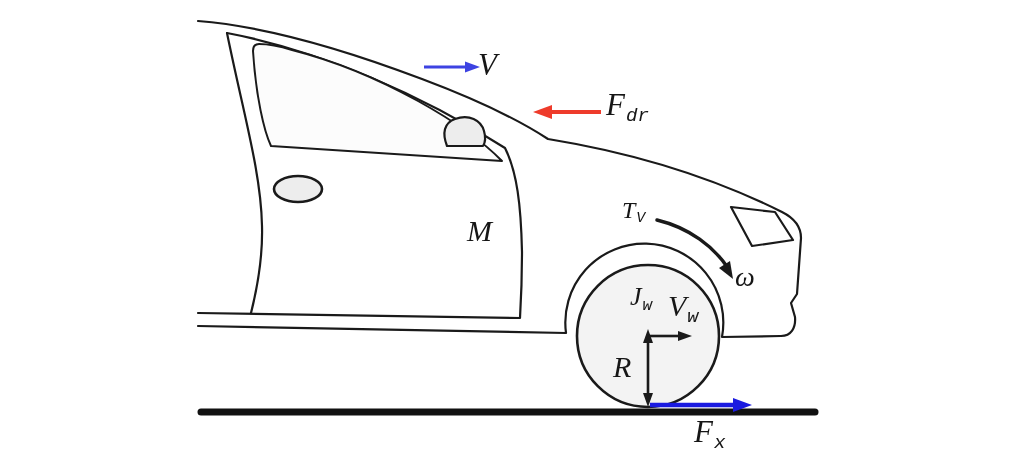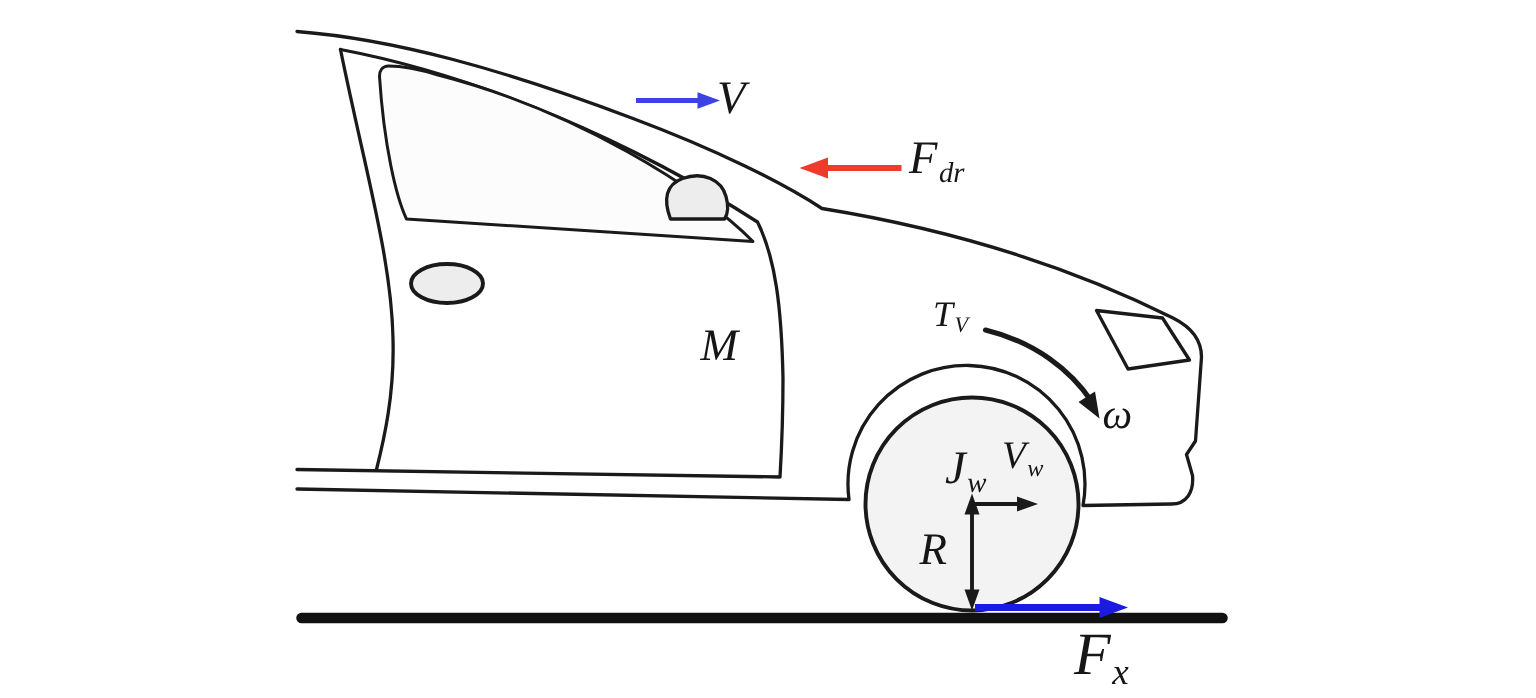--- a/index.html
+++ b/index.html
@@ -16,20 +16,21 @@
     font-style:italic;
     color:#161616;
     line-height:1;
     white-space:nowrap;
     letter-spacing:0;
   }
   .lbl .sub{
     font-size:62%;
     vertical-align:-30%;
     margin-left:1px;
+    font-family:Liberation Mono, monospace;
   }
 </style>
 </head>
 <body>
 
 <div class="canvas">
 
   <svg class="diagram-svg" width="1024" height="465" viewBox="0 0 1024 465">
 
     <line x1="201" y1="412" x2="815" y2="412" stroke-width="7" stroke-linecap="round" stroke="#111111"></line>
@@ -79,21 +80,21 @@
   <div class="lbl" style="left:478px;top:49px;font-size:31px"><span>V</span><span class="sub"></span></div>
 
   <div class="lbl" style="left:606px;top:89px;font-size:31px"><span>F</span><span class="sub">dr</span></div>
 
   <div class="lbl" style="left:622px;top:198px;font-size:24px"><span>T</span><span class="sub">V</span></div>
 
   <div class="lbl" style="left:735px;top:263px;font-size:28px"><span>ω</span><span class="sub"></span></div>
 
   <div class="lbl" style="left:467px;top:216px;font-size:30px"><span>M</span><span class="sub"></span></div>
 
-  <div class="lbl" style="left:630px;top:296px;font-size:31px"><span>J</span><span class="sub">w</span></div>
+  <div class="lbl" style="left:630px;top:284px;font-size:26px"><span>J</span><span class="sub">w</span></div>
 
-  <div class="lbl" style="left:668px;top:291px;font-size:26px"><span>V</span><span class="sub">w</span></div>
+  <div class="lbl" style="left:668px;top:291px;font-size:30px"><span>V</span><span class="sub">w</span></div>
 
   <div class="lbl" style="left:613px;top:352px;font-size:30px"><span>R</span><span class="sub"></span></div>
 
-  <div class="lbl" style="left:716px;top:416px;font-size:40px"><span>F</span><span class="sub">x</span></div>
+  <div class="lbl" style="left:694px;top:416px;font-size:31px"><span>F</span><span class="sub">x</span></div>
 
 </div>
 
 </body></html>

